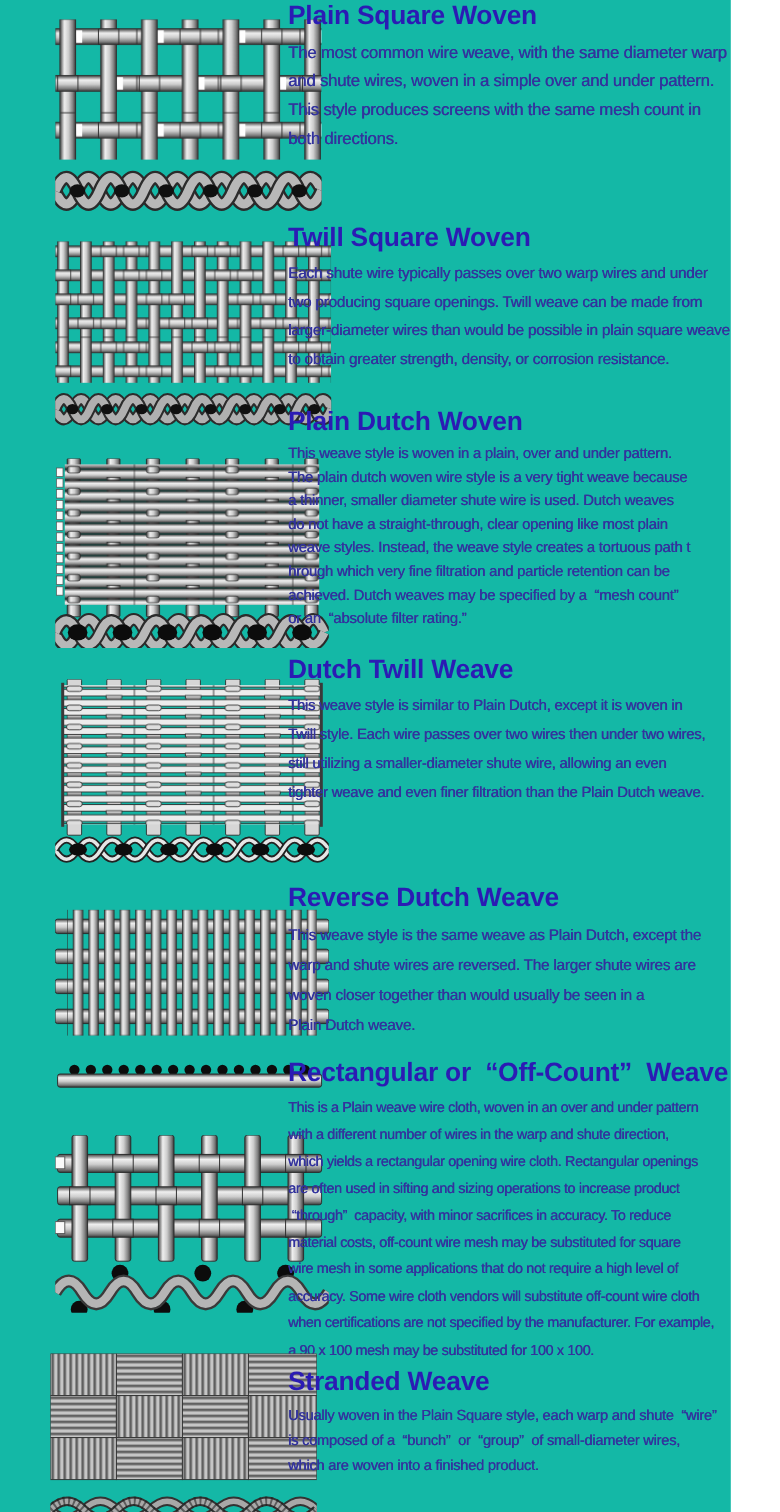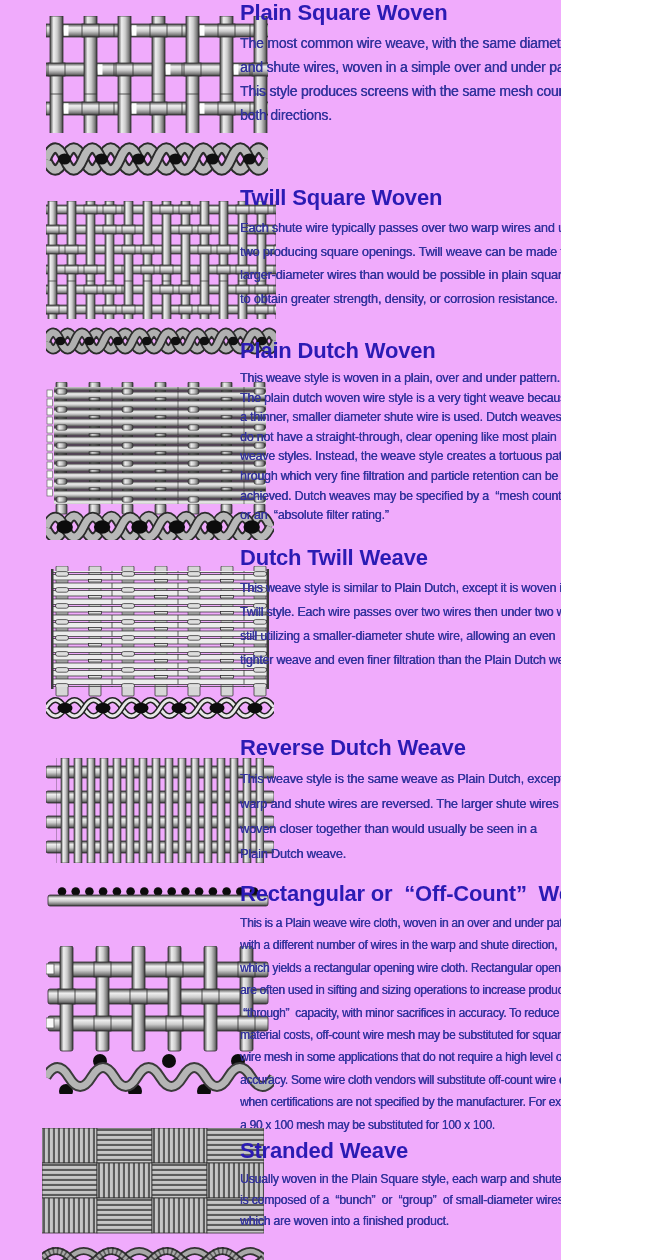--- a/index.html
+++ b/index.html
@@ -1,17 +1,17 @@
 <!DOCTYPE html>
 <html><head>
 <meta charset="utf-8">
 <style>
   html,body{margin:0;padding:0;background:#fff;}
   body{width:650px;height:1260px;font-family:"Liberation Sans",sans-serif;}
-  .page{position:relative;width:561px;height:1260px;overflow:hidden;background:#f0abfc;}
+  .page{position:relative;width:609px;height:1260px;overflow:hidden;background:#14b8a6;}
   .illus{position:absolute;left:6px;}
   .txt{position:absolute;left:240px;width:416px;}
   .title{margin:0 0 6px;font-size:22px;line-height:25px;font-weight:bold;letter-spacing:-0.2px;color:#2b1bb4;}
   .body{margin:0;white-space:pre-line;color:#33339d;letter-spacing:-0.2px;text-shadow:0.35px 0 0 currentColor;}
   .s1 .body{font-size:14px;line-height:24px;}
   .s2 .body{font-size:12.8px;line-height:23.5px;}
   .s3 .body{font-size:12.4px;line-height:19.6px;}
   .s4 .body{font-size:12.4px;line-height:24px;}
   .s5 .body{font-size:12.8px;line-height:25px;}
   .s6 .body{font-size:12px;line-height:22.4px;letter-spacing:-0.3px;}

